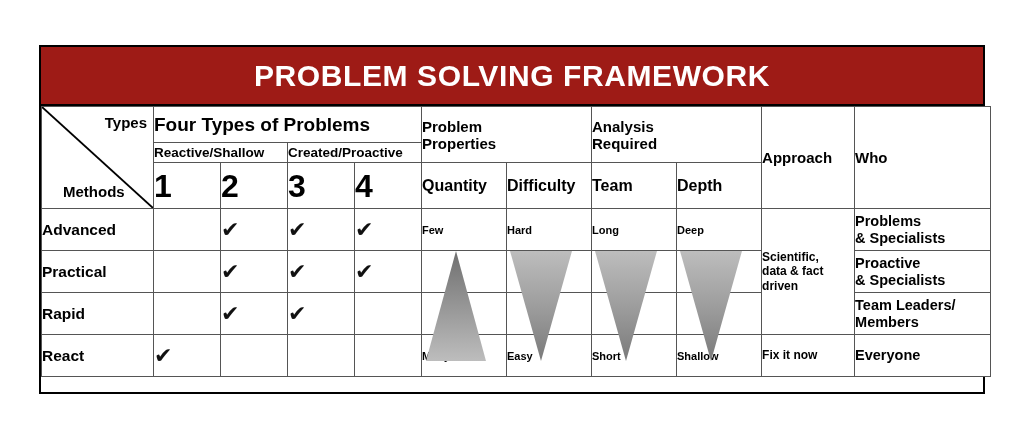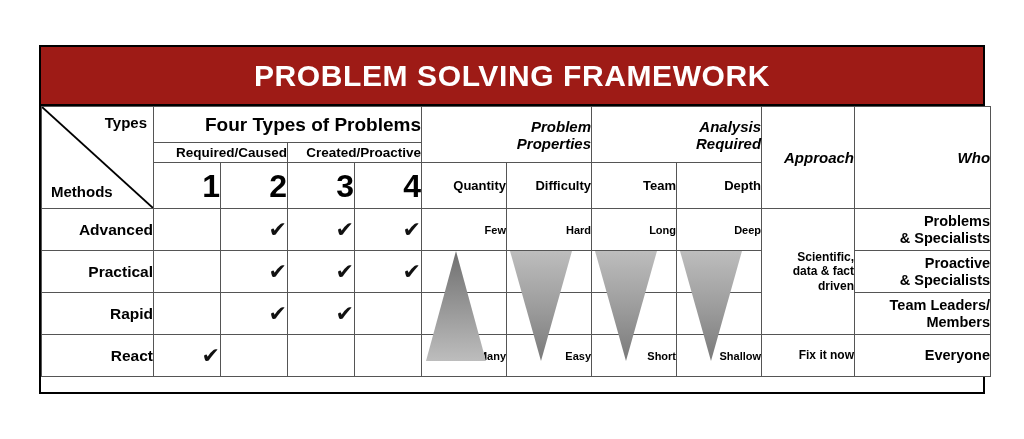--- a/index.html
+++ b/index.html
@@ -49,38 +49,38 @@
   }
 
   
   table.grid {
     width: 100%;
     border-collapse: collapse;
     table-layout: fixed;
   }
   table.grid td, table.grid th {
     border: 1px solid #555;
-    text-align: right;
+    text-align: left;
     vertical-align: middle;
     font-weight: bold;
     color: #000;
     padding: 0;
     background: #ffffff;
     box-sizing: border-box;
   }
 
   
   col.c-method { width: 112px; }
   col.c-num    { width: 67px;  }
   col.c-prop   { width: 85px;  }
   col.c-appr   { width: 93px;  }
   col.c-who    { width: 136px; }
 
   
-  .hdr-grey { background: #e4e4e4; font-size: 15px; font-style: italic; }
+  .hdr-grey { background: #e4e4e4; font-size: 15px; }
 
   .corner-cell {
     background: #e4e4e4;
     position: relative;
     height: 80px;
     padding: 0;
   }
   .corner-cell .diag {
     position: absolute;
     inset: 0;
@@ -91,21 +91,21 @@
   .corner-types {
     position: absolute;
     right: 6px;
     top: 7px;
     font-size: 15px;
     font-weight: bold;
     color: #000;
   }
   .corner-methods {
     position: absolute;
-    left: 9px;
+    left: 21px;
     bottom: 8px;
     font-size: 15px;
     font-weight: bold;
     color: #000;
   }
 
   .four-types {
     background: #e4e4e4;
     font-size: 19px;
     height: 36px;
@@ -126,21 +126,21 @@
     line-height: 1;
     border-color: #333;
   }
   .num-1 { background: #d91f1f; color: #ffffff; }
   .num-2 { background: #f5e200; color: #111111; }
   .num-3 { background: #2ca02c; color: #ffffff; }
   .num-4 { background: #2a3a8f; color: #ffffff; }
 
   .subhdr {
     background: #e4e4e4;
-    font-size: 13px;
+    font-size: 16px;
     height: 46px;
   }
 
   
   .rowlabel {
     font-size: 15.5px;
     text-align: center;
   }
   .rl-advanced { background: #3d3d3d; color: #ffffff; }
   .rl-practical { background: #a8d4f0; color: #000000; }
@@ -212,21 +212,21 @@
         </td>
         <td class="hdr-grey" colspan="2" rowspan="2">
           <div>Analysis</div>
           <div>Required</div>
         </td>
         <td class="hdr-grey" rowspan="3">Approach</td>
         <td class="hdr-grey" rowspan="3">Who</td>
       </tr>
 
       <tr>
-        <td class="band" colspan="2">Required/Caused</td>
+        <td class="band" colspan="2">Reactive/Shallow</td>
         <td class="band" colspan="2">Created/Proactive</td>
       </tr>
 
       <tr>
         <td class="numcell num-1">1</td>
         <td class="numcell num-2">2</td>
         <td class="numcell num-3">3</td>
         <td class="numcell num-4">4</td>
         <td class="subhdr">Quantity</td>
         <td class="subhdr">Difficulty</td>

